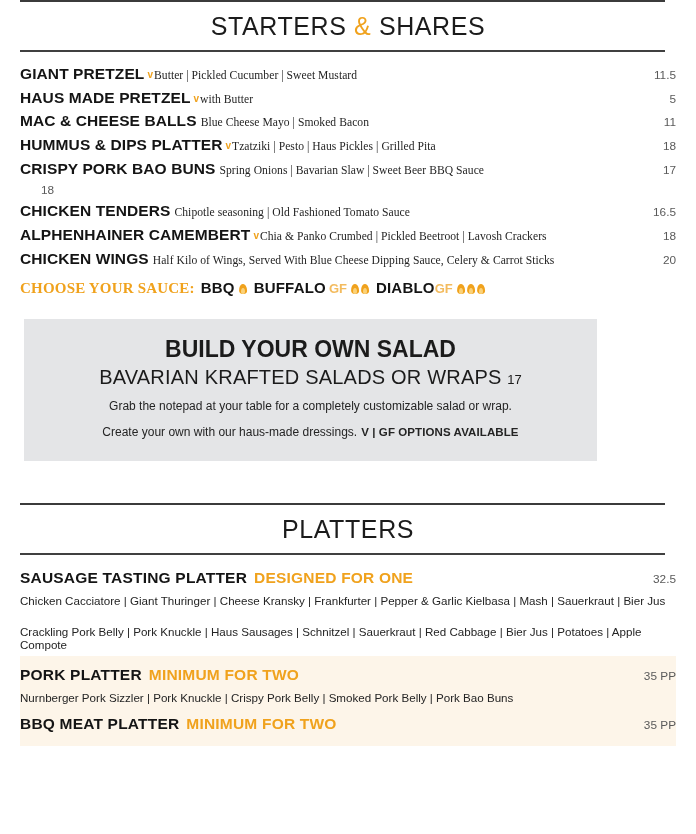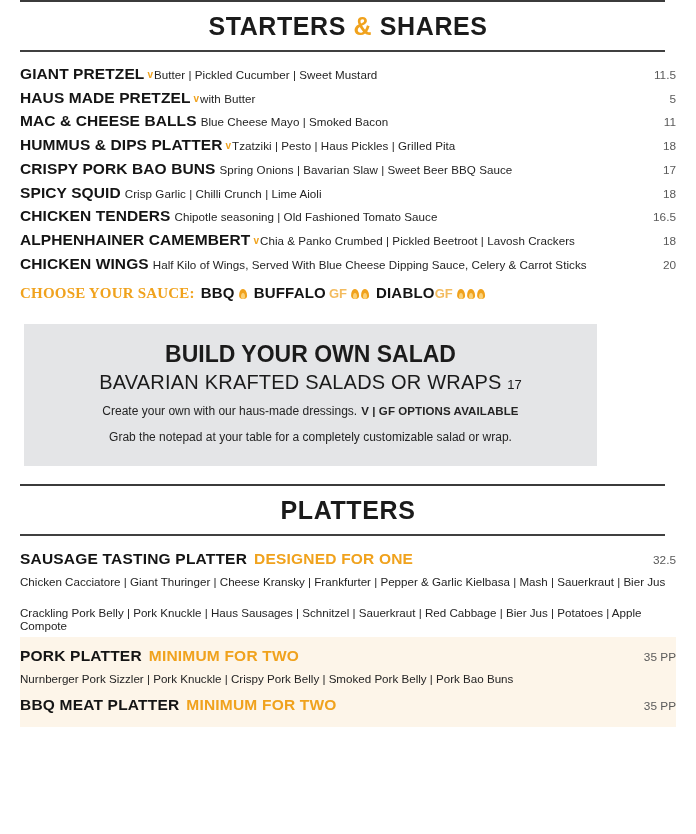--- a/index.html
+++ b/index.html
@@ -28,21 +28,21 @@
   .rule {
     height: 2px;
     background: #3b3b3b;
     width: 645px;
   }
   .rule.thin { height: 2px; background: #404040; }
 
   .section-title {
     text-align: center;
     font-family: "Liberation Sans Narrow", "Liberation Sans", sans-serif;
-    font-weight: 700;
+    font-weight: 400;
     font-size: 25px;
     letter-spacing: 0.6px;
     color: #1b1b1b;
     padding: 12px 0 11px 0;
     line-height: 1;
     text-transform: uppercase;
   }
   .amp { color: #f0a21d; }
 
   
@@ -70,21 +70,21 @@
     white-space: nowrap;
   }
   .veg {
     color: #f0a21d;
     font-size: 10px;
     font-weight: 700;
     padding: 0 1px 0 3px;
     vertical-align: 1px;
   }
   .idesc {
-    font-family: Liberation Sans, sans-serif;
+    font-family: Liberation Serif, serif;
     font-size: 11.6px;
     color: #242424;
     letter-spacing: 0.05px;
   }
   .price {
     font-family: "Liberation Sans Narrow", "Liberation Sans", sans-serif;
     font-size: 11.8px;
     color: #5a5a5a;
     white-space: nowrap;
     min-width: 34px;
@@ -277,21 +277,20 @@
       <span class="row-left"><span class="iname">HUMMUS &amp; DIPS PLATTER</span><span class="veg">v</span><span class="idesc">Tzatziki | Pesto | Haus Pickles | Grilled Pita</span></span>
       <span class="price">18</span>
     </div>
 
     <div class="row">
       <span class="row-left"><span class="iname">CRISPY PORK BAO BUNS</span><span class="veg"></span><span class="idesc">Spring Onions | Bavarian Slaw | Sweet Beer BBQ Sauce</span></span>
       <span class="price">17</span>
     </div>
 
     <div class="row">
-      <span class="row-left"><span class="iname">SPICY SQUID</span><span class="veg"></span><span class="idesc">Crisp Garlic | Chilli Crunch | Lime Aioli</span></span>
       <span class="price">18</span>
     </div>
 
     <div class="row">
       <span class="row-left"><span class="iname">CHICKEN TENDERS</span><span class="veg"></span><span class="idesc">Chipotle seasoning | Old Fashioned Tomato Sauce</span></span>
       <span class="price">16.5</span>
     </div>
 
     <div class="row">
       <span class="row-left"><span class="iname">ALPHENHAINER CAMEMBERT</span><span class="veg">v</span><span class="idesc">Chia &amp; Panko Crumbed | Pickled Beetroot | Lavosh Crackers</span></span>
@@ -304,25 +303,25 @@
     </div>
   </div>
 
   <div class="sauce-row">
     <span class="sauce-label">CHOOSE YOUR SAUCE:</span><span class="sauce-name">BBQ</span><span class="flames"><span class="flame"></span></span><span class="sauce-name">BUFFALO</span><span class="gf">GF</span><span class="flames"><span class="flame"></span><span class="flame"></span></span><span class="sauce-name">DIABLO</span><span class="gf nopad">GF</span><span class="flames"><span class="flame"></span><span class="flame"></span><span class="flame"></span></span>
   </div>
 
   <div class="salad-box">
     <div class="salad-title">BUILD YOUR OWN SALAD</div>
     <div class="salad-sub"><span>BAVARIAN KRAFTED SALADS OR WRAPS</span> <span class="sprice">17</span></div>
+    <div class="salad-line">Grab the notepad at your table for a completely customizable salad or wrap.</div>
     <div class="salad-line"><span>Create your own with our haus-made dressings.</span><span class="salad-note">V | GF  OPTIONS AVAILABLE</span></div>
-    <div class="salad-line">Grab the notepad at your table for a completely customizable salad or wrap.</div>
-  </div>
-
-  <div class="section" style="padding-top:18px;border-radius:16px;">
+  </div>
+
+  <div class="section" style="padding-top:42px;border-radius:16px;">
     <div class="rule"></div>
     <div class="section-title">PLATTERS</div>
     <div class="rule thin"></div>
   </div>
 
   <div class="platters">
 
 
     <div class="platter">
       <div class="platter-head">

